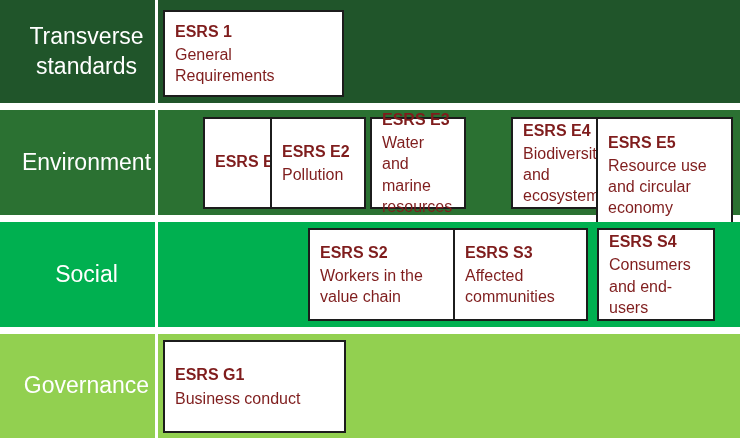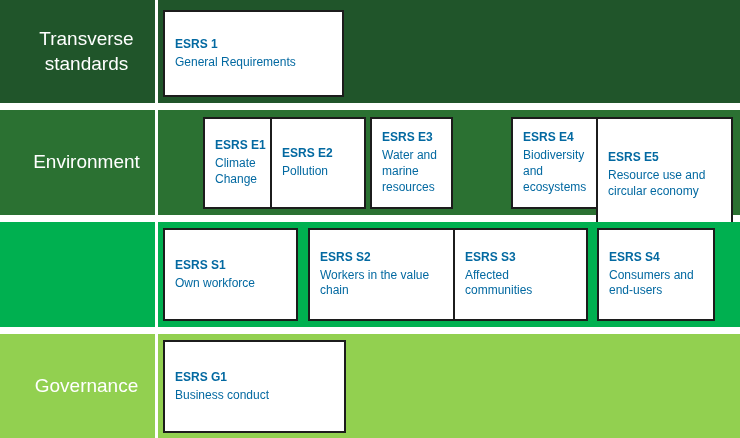--- a/index.html
+++ b/index.html
@@ -22,42 +22,42 @@
     top: 0;
     width: 155px;
     height: 100%;
     box-sizing: border-box;
     padding-left: 18px;
     display: flex;
     align-items: center;
     justify-content: center;
     text-align: center;
     color: #ffffff;
-    font-size: 19px;
+    font-size: 23px;
     line-height: 1.3;
   }
   .divider {
     position: absolute;
     left: 155px;
     top: 0;
     width: 3px;
     height: 100%;
     background: #ffffff;
   }
   .card {
     position: absolute;
     background: #ffffff;
     border: 2px solid #1c1c1c;
     box-sizing: border-box;
     display: flex;
     flex-direction: column;
     justify-content: center;
     padding: 0 10px;
-    color: #0369a1;
-    font-size: 12px;
+    color: #7f1d1d;
+    font-size: 16px;
     line-height: 1.32;
   }
   .card-code { font-weight: bold; margin-bottom: 2px; }
 </style>
 </head>
 <body>
 
 <div class="canvas">
 
   <section class="band" style="top: 0px; height: 103px; background: rgb(32, 85, 42);">
@@ -67,46 +67,42 @@
       <div class="card-code">ESRS 1</div>
       <div class="card-name">General Requirements</div>
     </div>
   </section>
 
   <section class="band" style="top: 110px; height: 105px; background: rgb(43, 113, 50);">
     <div class="row-label">Environment</div>
     <div class="divider"></div>
     <div class="card" style="left:163px; top:7px; width:99px; height:92px;margin-left:40px;">
       <div class="card-code">ESRS E1</div>
-      <div class="card-name">Climate Change</div>
     </div>
     <div class="card" style="left:270px; top:7px; width:96px; height:92px;">
       <div class="card-code">ESRS E2</div>
       <div class="card-name">Pollution</div>
     </div>
-    <div class="card" style="left:370px; top:7px; width:83px; height:92px;">
+    <div class="card" style="left:370px; top:7px; width:96px; height:92px;">
       <div class="card-code">ESRS E3</div>
       <div class="card-name">Water and marine resources</div>
     </div>
     <div class="card" style="left:483px; top:7px; width:105px; height:92px;margin-left:28px;">
       <div class="card-code">ESRS E4</div>
       <div class="card-name">Biodiversity and ecosystems</div>
     </div>
     <div class="card" style="left:596px; top:7px; width:137px; height:116px;">
       <div class="card-code">ESRS E5</div>
       <div class="card-name">Resource use and circular economy</div>
     </div>
   </section>
 
   <section class="band" style="top: 222px; height: 105px; background: rgb(0, 176, 80);">
+    <div class="row-label">Social</div>
     <div class="divider"></div>
-    <div class="card" style="left:163px; top:6px; width:135px; height:93px;">
-      <div class="card-code">ESRS S1</div>
-      <div class="card-name">Own workforce</div>
-    </div>
     <div class="card" style="left:308px; top:6px; width:149px; height:93px;">
       <div class="card-code">ESRS S2</div>
       <div class="card-name">Workers in the value chain</div>
     </div>
     <div class="card" style="left:453px; top:6px; width:135px; height:93px;">
       <div class="card-code">ESRS S3</div>
       <div class="card-name">Affected communities</div>
     </div>
     <div class="card" style="left:597px; top:6px; width:118px; height:93px;">
       <div class="card-code">ESRS S4</div>

